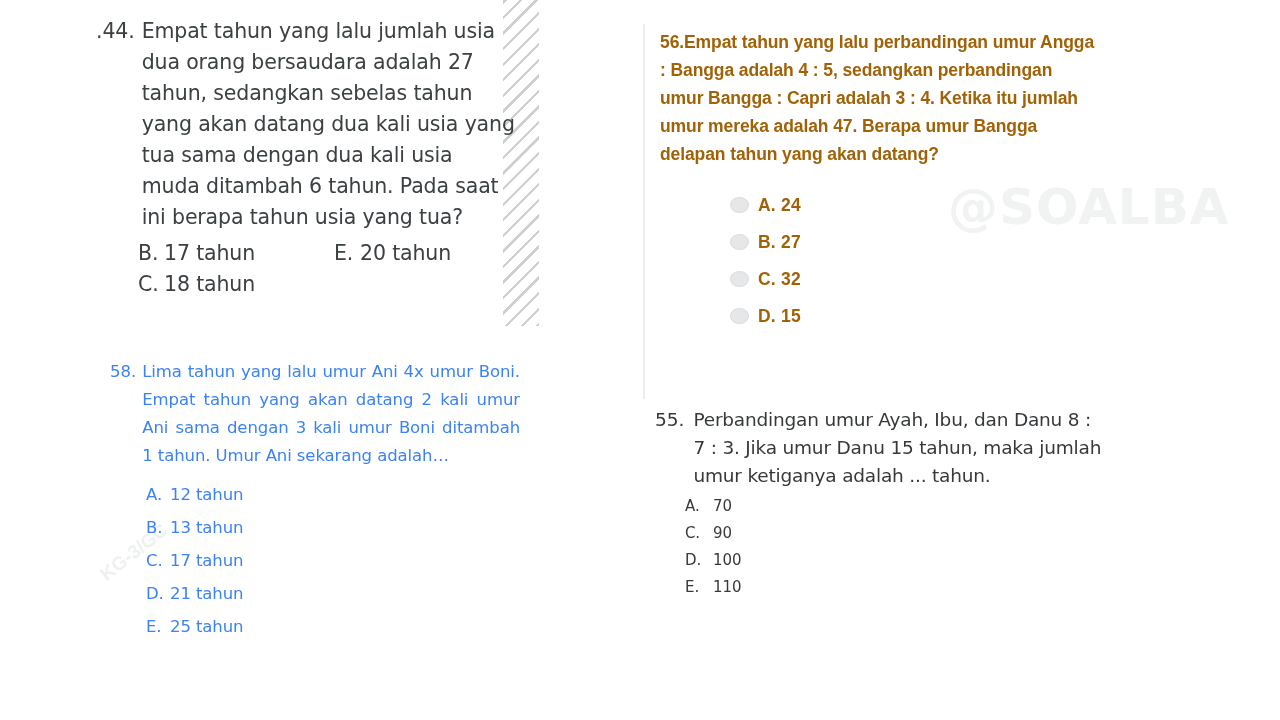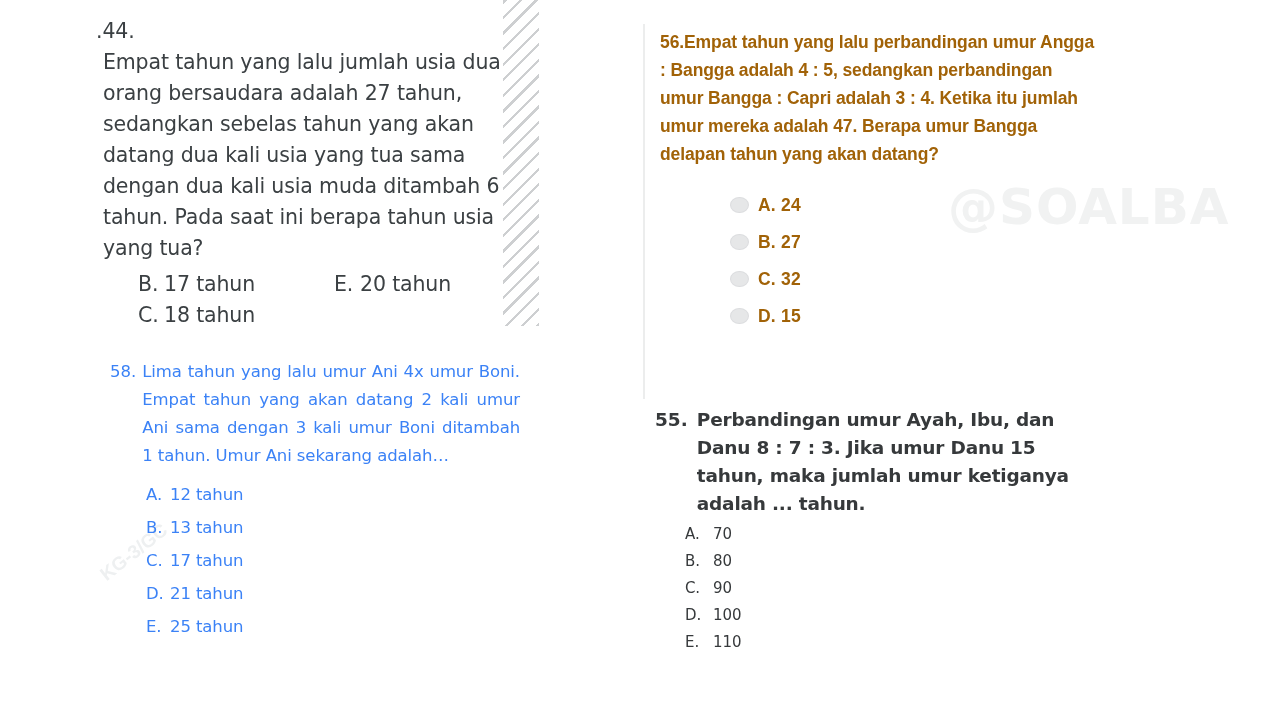--- a/index.html
+++ b/index.html
@@ -78,21 +78,20 @@
     position: absolute;
     left: 96px;
     top: 16px;
     width: 420px;
     font-family: "DejaVu Sans", sans-serif;
     color: #3b4043;
   }
   .q44 .qline {
     display: flex;
     align-items: flex-start;
-    flex-direction: column;
   }
   .q44 .qnum {
     font-size: 20.5px;
     line-height: 31px;
     flex: 0 0 auto;
     white-space: nowrap;
     letter-spacing: -0.1px;
   }
   .q44 .qbody {
     font-size: 20.5px;
@@ -205,21 +204,21 @@
 
   
   .q55 {
     position: absolute;
     left: 655px;
     top: 406px;
     width: 450px;
     font-family: "DejaVu Sans", sans-serif;
     color: #36393b;
   }
-  .q55 .head { display: flex; align-items: flex-start; font-weight: bold; }
+  .q55 .head { display: flex; align-items: flex-start; }
   .q55 .qnum {
     font-size: 18.5px;
     line-height: 28px;
     flex: 0 0 auto;
     white-space: nowrap;
   }
   .q55 .qbody {
     margin-left: 9px;
     font-size: 18.5px;
     line-height: 28px;
@@ -320,23 +319,20 @@
   <div class="q55">
     <div class="head">
       <span class="qnum">55.</span>
       <span class="qbody">Perbandingan umur Ayah, Ibu, dan Danu 8 : 7 : 3. Jika umur Danu 15 tahun, maka jumlah umur ketiganya adalah ... tahun.</span>
     </div>
     <div class="opts">
       <div class="opt">
         <span class="lbl">A.</span><span>70</span>
       </div>
       <div class="opt">
-        <span class="lbl">B.</span><span>80</span>
-      </div>
-      <div class="opt">
         <span class="lbl">C.</span><span>90</span>
       </div>
       <div class="opt">
         <span class="lbl">D.</span><span>100</span>
       </div>
       <div class="opt">
         <span class="lbl">E.</span><span>110</span>
       </div>
     </div>
   </div>

